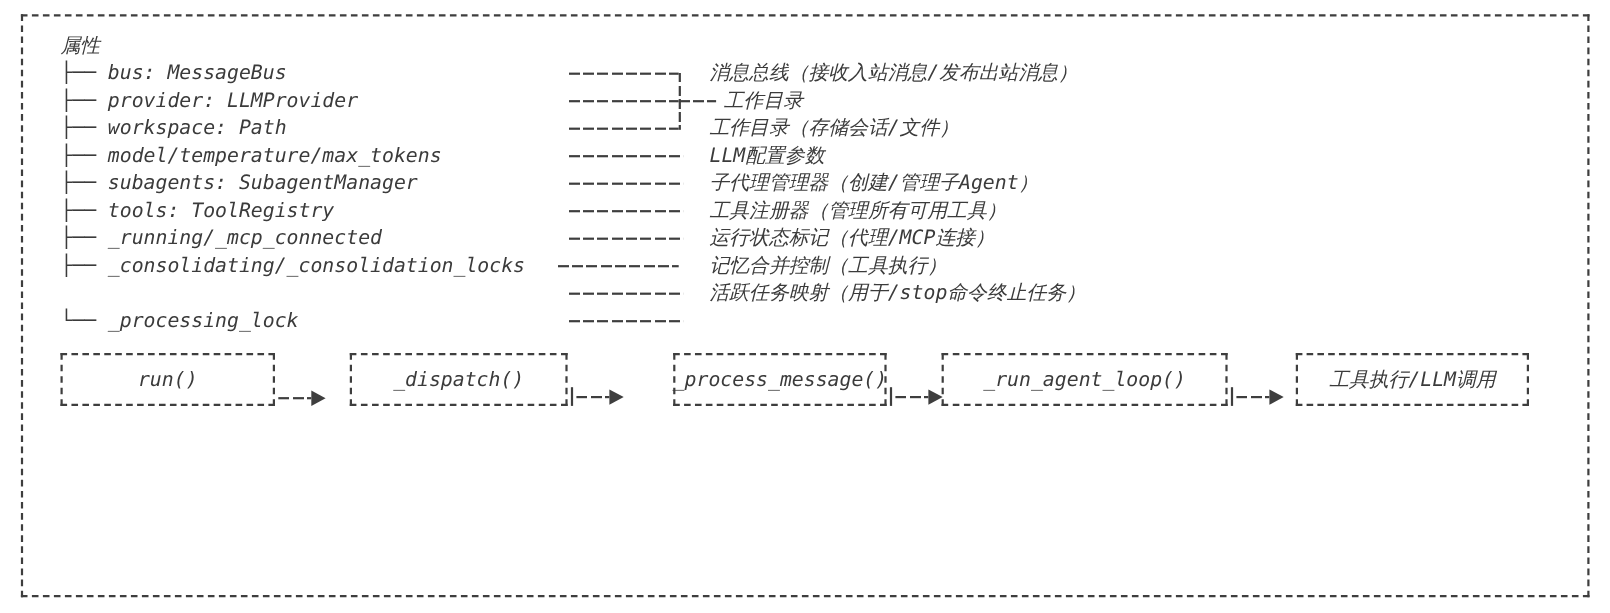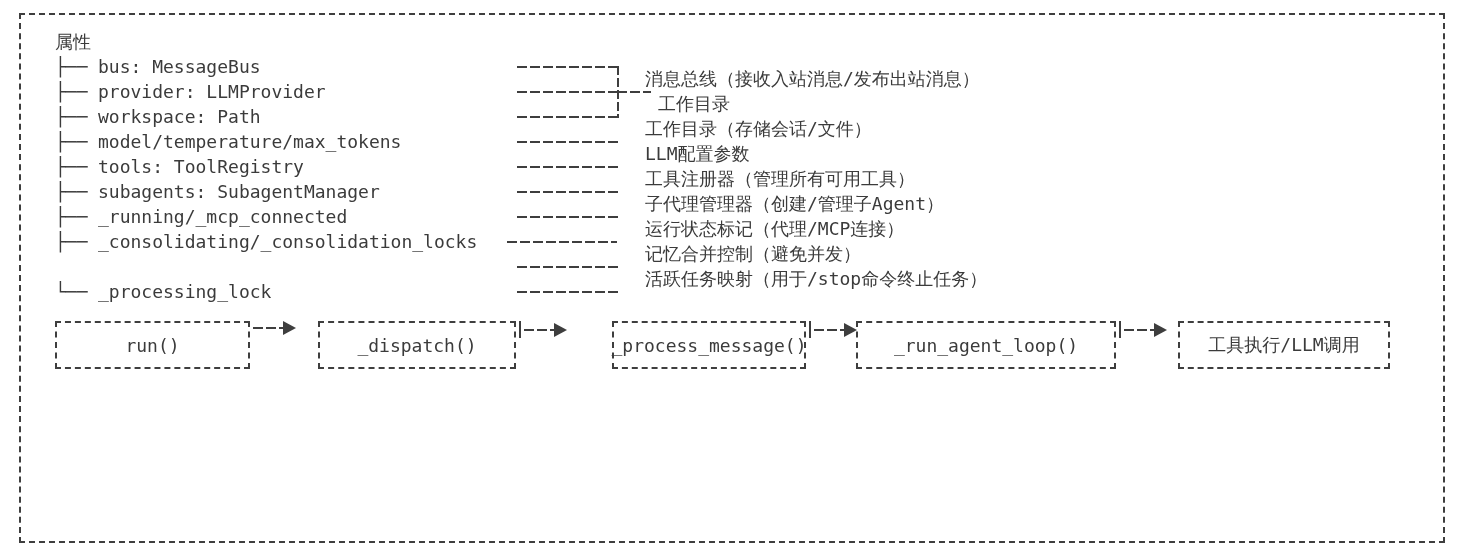--- a/index.html
+++ b/index.html
@@ -15,36 +15,36 @@
   }
   .frame{
     position:absolute;left:19px;top:13px;width:1426px;height:530px;
     border:2px dashed var(--ln);
   }
   .title-bar{
     height:47px;border-bottom:2px dashed var(--ln);
     display:flex;align-items:center;justify-content:center;
     white-space:pre;
   }
-  .body{padding:14px 0 0 34px;}
+  .body{padding:14px 0 0 34px;font-style:italic;}
   .rows{position:relative;}
   .row{position:relative;height:25px;white-space:pre;}
   .row .nm{position:absolute;left:0;top:0;line-height:25px;white-space:pre;}
   .tree{display:inline-block;width:43px;}
   .hdash{background:repeating-linear-gradient(90deg,var(--ln) 0 10px,transparent 10px 13px);}
   .vdash{background:repeating-linear-gradient(180deg,var(--ln) 0 9px,transparent 9px 12px);}
   .conn{position:absolute;top:12px;height:2px;left:462px;width:104px;}
   .conn.bracket{width:100px;}
   .conn.long{left:452px;width:110px;}
-  .lbl{position:absolute;left:590px;top:12px;line-height:25px;white-space:pre;}
+  .lbl{position:absolute;left:590px;top:0;line-height:25px;white-space:pre;}
   .lbl.indent{left:603px;}
   .vline{position:absolute;left:562px;top:37px;width:2px;height:52px;}
   .branch{position:absolute;left:562px;top:62px;width:34px;height:2px;}
   .methods-heading{margin-top:20px;height:25px;line-height:25px;white-space:pre;}
-  .flow{margin-top:17px;height:48px;display:flex;align-items:flex-start;}
+  .flow{margin-top:17px;height:48px;display:flex;align-items:flex-end;}
   .fbox{
     height:48px;border:2px dashed var(--ln);
     display:flex;align-items:center;justify-content:center;
     white-space:pre;flex:none;
   }
   .b1{width:195px;}
   .b2{width:198px;}
   .b3{width:194px;}
   .b4{width:260px;}
   .b5{width:212px;}
@@ -94,41 +94,41 @@
 
       <div class="row">
         <span class="nm"><span class="tree">├──</span><span>model/temperature/max_tokens</span></span>
         <span class="conn hdash"></span>
         <span class="lbl">LLM配置参数</span>
       </div>
 
 
 
       <div class="row">
+        <span class="nm"><span class="tree">├──</span><span>subagents: SubagentManager</span></span>
+        <span class="conn hdash"></span>
+        <span class="lbl">子代理管理器（创建/管理子Agent）</span>
+      </div>
+
+      <div class="row">
         <span class="nm"><span class="tree">├──</span><span>tools: ToolRegistry</span></span>
         <span class="conn hdash"></span>
         <span class="lbl">工具注册器（管理所有可用工具）</span>
-      </div>
-
-      <div class="row">
-        <span class="nm"><span class="tree">├──</span><span>subagents: SubagentManager</span></span>
-        <span class="conn hdash"></span>
-        <span class="lbl">子代理管理器（创建/管理子Agent）</span>
       </div>
 
       <div class="row">
         <span class="nm"><span class="tree">├──</span><span>_running/_mcp_connected</span></span>
         <span class="conn hdash"></span>
         <span class="lbl">运行状态标记（代理/MCP连接）</span>
       </div>
 
       <div class="row">
         <span class="nm"><span class="tree">├──</span><span>_consolidating/_consolidation_locks</span></span>
         <span class="conn long hdash"></span>
-        <span class="lbl">记忆合并控制（避免并发）</span>
+        <span class="lbl">记忆合并控制（工具执行）</span>
       </div>
 
       <div class="row">
         <span class="conn hdash"></span>
         <span class="lbl">活跃任务映射（用于/stop命令终止任务）</span>
       </div>
 
       <div class="row">
         <span class="nm"><span class="tree">└──</span><span>_processing_lock</span></span>
         <span class="conn hdash"></span>

